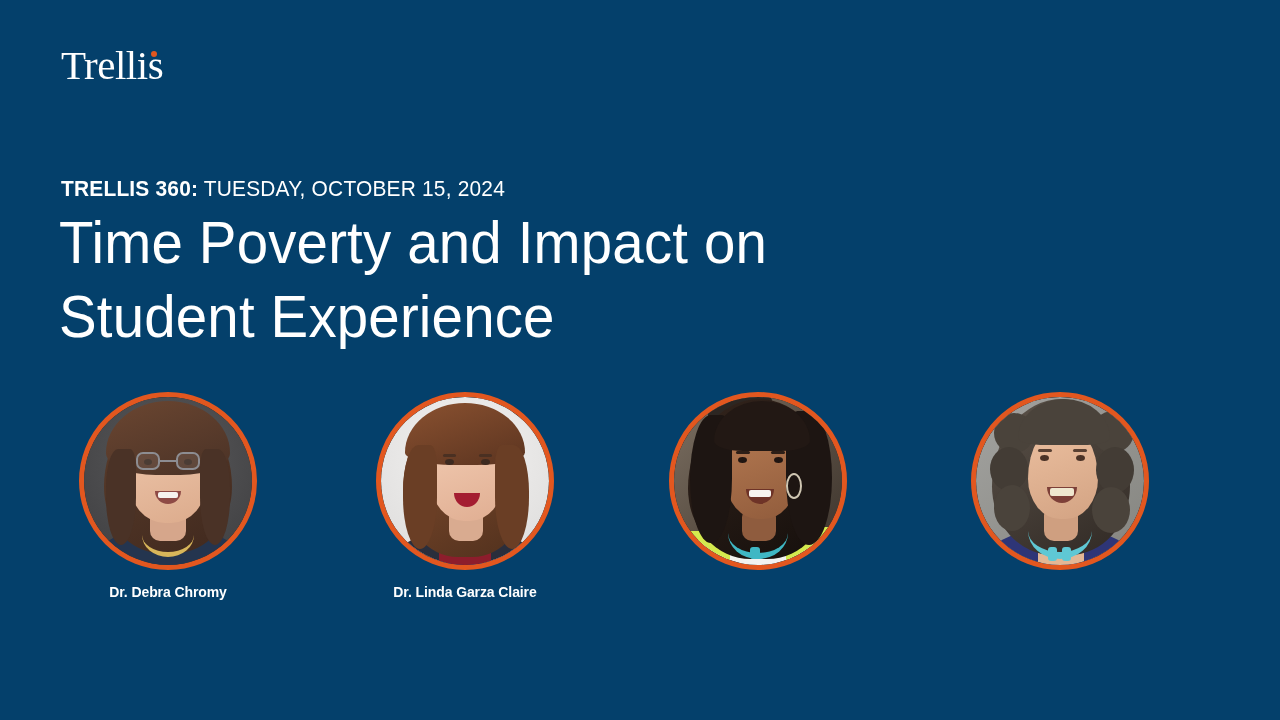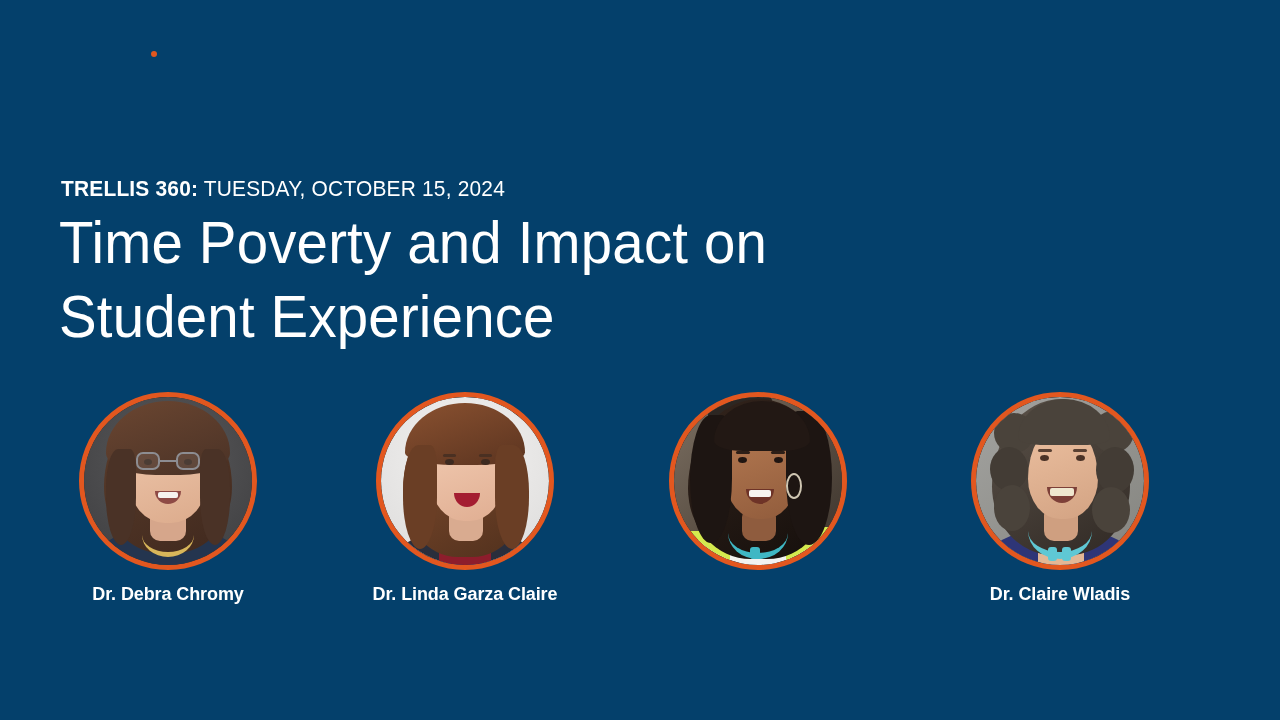--- a/index.html
+++ b/index.html
@@ -79,21 +79,21 @@
     border-radius:50%;
     border:5px solid #e2571f;
     overflow:hidden;
     position:relative;
     background:#2f2f31;
   }
   .avatar-art { position:absolute; inset:0; overflow:hidden; border-radius:50%; }
   .speaker-name {
     margin-top:14px;
     color:#ffffff;
-    font-size:18px;
+    font-size:14px;
     font-weight:700;
     letter-spacing:-0.1px;
     white-space:nowrap;
   }
 
   
   .bg-fill { position:absolute; inset:0; }
   .shape { position:absolute; }
   .hair   { border-radius:50% 50% 44% 44% / 56% 56% 44% 44%; }
   .face   { border-radius:50% 50% 46% 46% / 58% 58% 42% 42%; }
@@ -109,20 +109,21 @@
   }
   .glasses-bridge { height:2.2px; background:#8d8d92; }
   .necklace { border-radius:0 0 50% 50% / 0 0 100% 100%; }
   .curl { border-radius:50%; }
 </style>
 </head>
 <body style="background: rgb(4, 64, 107);">
 
 <div class="logo">
   <span class="logo-line logo-line-1">
+    <span>Trellis</span>
     <i class="logo-dot logo-dot-1" style="background: rgb(226, 87, 31);"></i>
   </span>
 </div>
 
 <div class="kicker"><b>TRELLIS 360:</b><span class="light"> TUESDAY, OCTOBER 15, 2024</span></div>
 
 <h1 class="headline">Time Poverty and Impact on
 Student Experience</h1>
 
 <div class="speakers">
@@ -221,16 +222,15 @@
         <div class="shape eye" style="left:100px; top:58px; width:9px; height:6px; background:#4a3226"></div>
         <div class="shape" style="left:62px; top:52px; width:14px; height:3px; background:#5a4133; border-radius:2px"></div>
         <div class="shape" style="left:97px; top:52px; width:14px; height:3px; background:#5a4133; border-radius:2px"></div>
         <div class="shape mouth" style="left:71px; top:90px; width:30px; height:16px; background:#7d4038"></div>
         <div class="shape teeth" style="left:74px; top:91px; width:24px; height:8px; background:#efe7cf"></div>
         <div class="shape necklace" style="left:52px; top:134px; width:64px; height:28px; border-bottom:7px solid #5fc8d4"></div>
         <div class="shape" style="left:72px; top:150px; width:9px; height:14px; background:#5fc8d4; border-radius:3px"></div>
         <div class="shape" style="left:86px; top:150px; width:9px; height:14px; background:#5fc8d4; border-radius:3px"></div>
       </div>
     </div>
-    <div class="speaker-name">Dr. Claire Wladis</div>
   </div>
 
 </div>
 
 </body></html>

